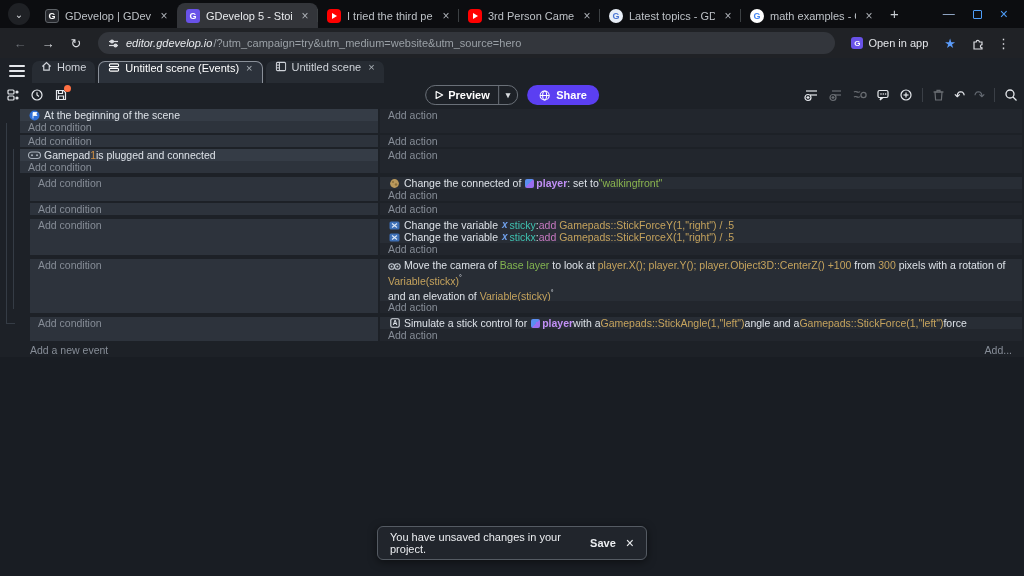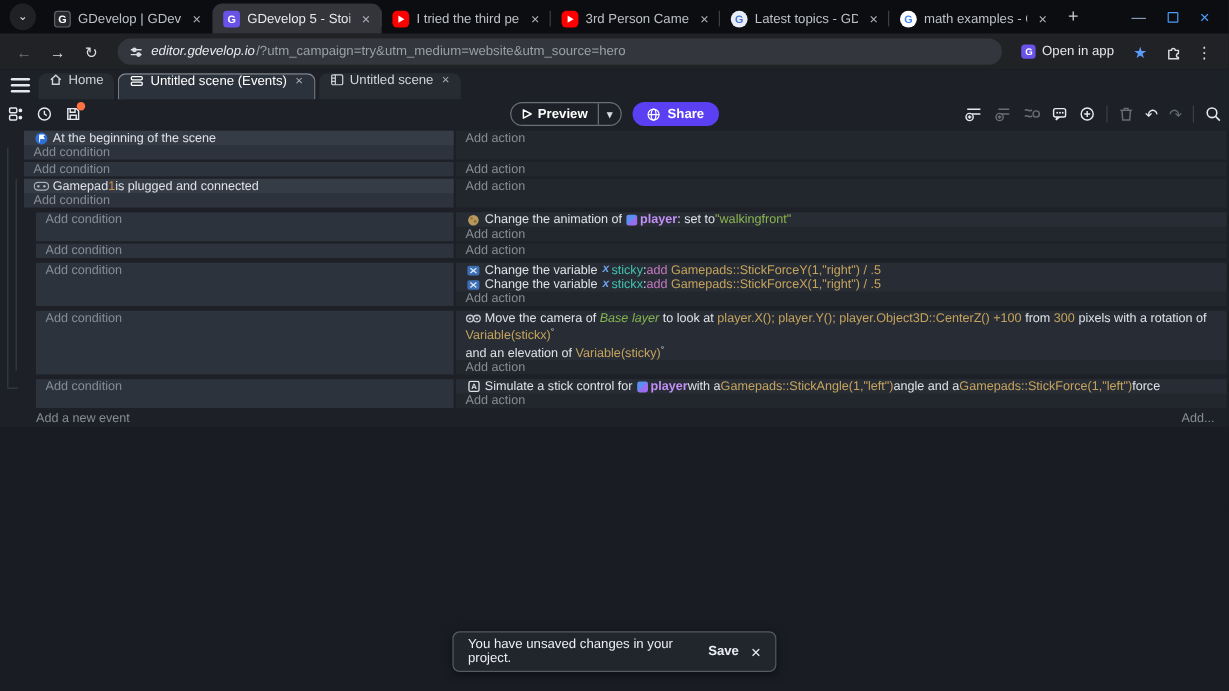--- a/index.html
+++ b/index.html
@@ -96,21 +96,21 @@
   .acts .line.instr { background:#282d35; }
   .line.add { color:#868d97; }
   .line.wrap2 { height:auto; min-height:12px; white-space:normal; display:block; line-height:12px; }
   .t { }
   .t.num { color:#cf8e43; }
   .t.obj { color:#c18ff5; font-weight:bold; }
   .t.str { color:#8ab44f; }
   .t.var { color:#3fc1b0; }
   .t.op  { color:#c678c0; }
   .t.expr{ color:#c5a35d; }
-  .t.layer{ color:#82b450;font-style:italic; }
+  .t.layer{ color:#82b450; }
   .t.deg { vertical-align:super; font-size:7px; }
   .ic { display:inline-flex; width:13px; height:11px; align-items:center; justify-content:center; margin-right:3px; flex:none; }
   .line.wrap2 .ic { vertical-align:-2px; }
   .varglyph { color:#6f9fe8; font-style:italic; font-weight:bold; font-size:10px; margin:0 2px 0 4px; }
   .spriteic { display:inline-block; width:9px; height:9px; margin:0 2px 0 4px; background:
     linear-gradient(135deg,#5b8ef0 0 50%, #9a6df0 50% 100%); border-radius:2px; vertical-align:-1px; }
   .footer { display:flex; align-items:center; height:14px; margin-top:2px; font-size:10.5px; color:#868d97; }
   .footer .left { margin-left:10px; }
   .footer .right { margin-left:auto; margin-right:10px; }
 
@@ -427,21 +427,21 @@
           </div>
         <div class="acts">
           <div class="line instr">
             <span class="ic">
                 <svg width="11" height="11" viewBox="0 0 11 11">
                   <circle cx="5.5" cy="5.5" r="4.4" fill="#b9985c"></circle>
                   <circle cx="4" cy="4" r="1" fill="#8a6f3c"></circle>
                   <circle cx="7" cy="6.5" r="1.2" fill="#8a6f3c"></circle>
                 </svg>
               </span>
-            <span class="t">Change the animation of </span>
+            <span class="t">Change the connected of </span>
               <span class="spriteic"></span>
               <span class="t obj">player</span>
               <span class="t">: set to </span>
               <span class="t str">"walkingfront"</span>
           </div>
           <div class="line add">Add action</div>
         </div>
       </div>
 
       <div class="event lvl1">

